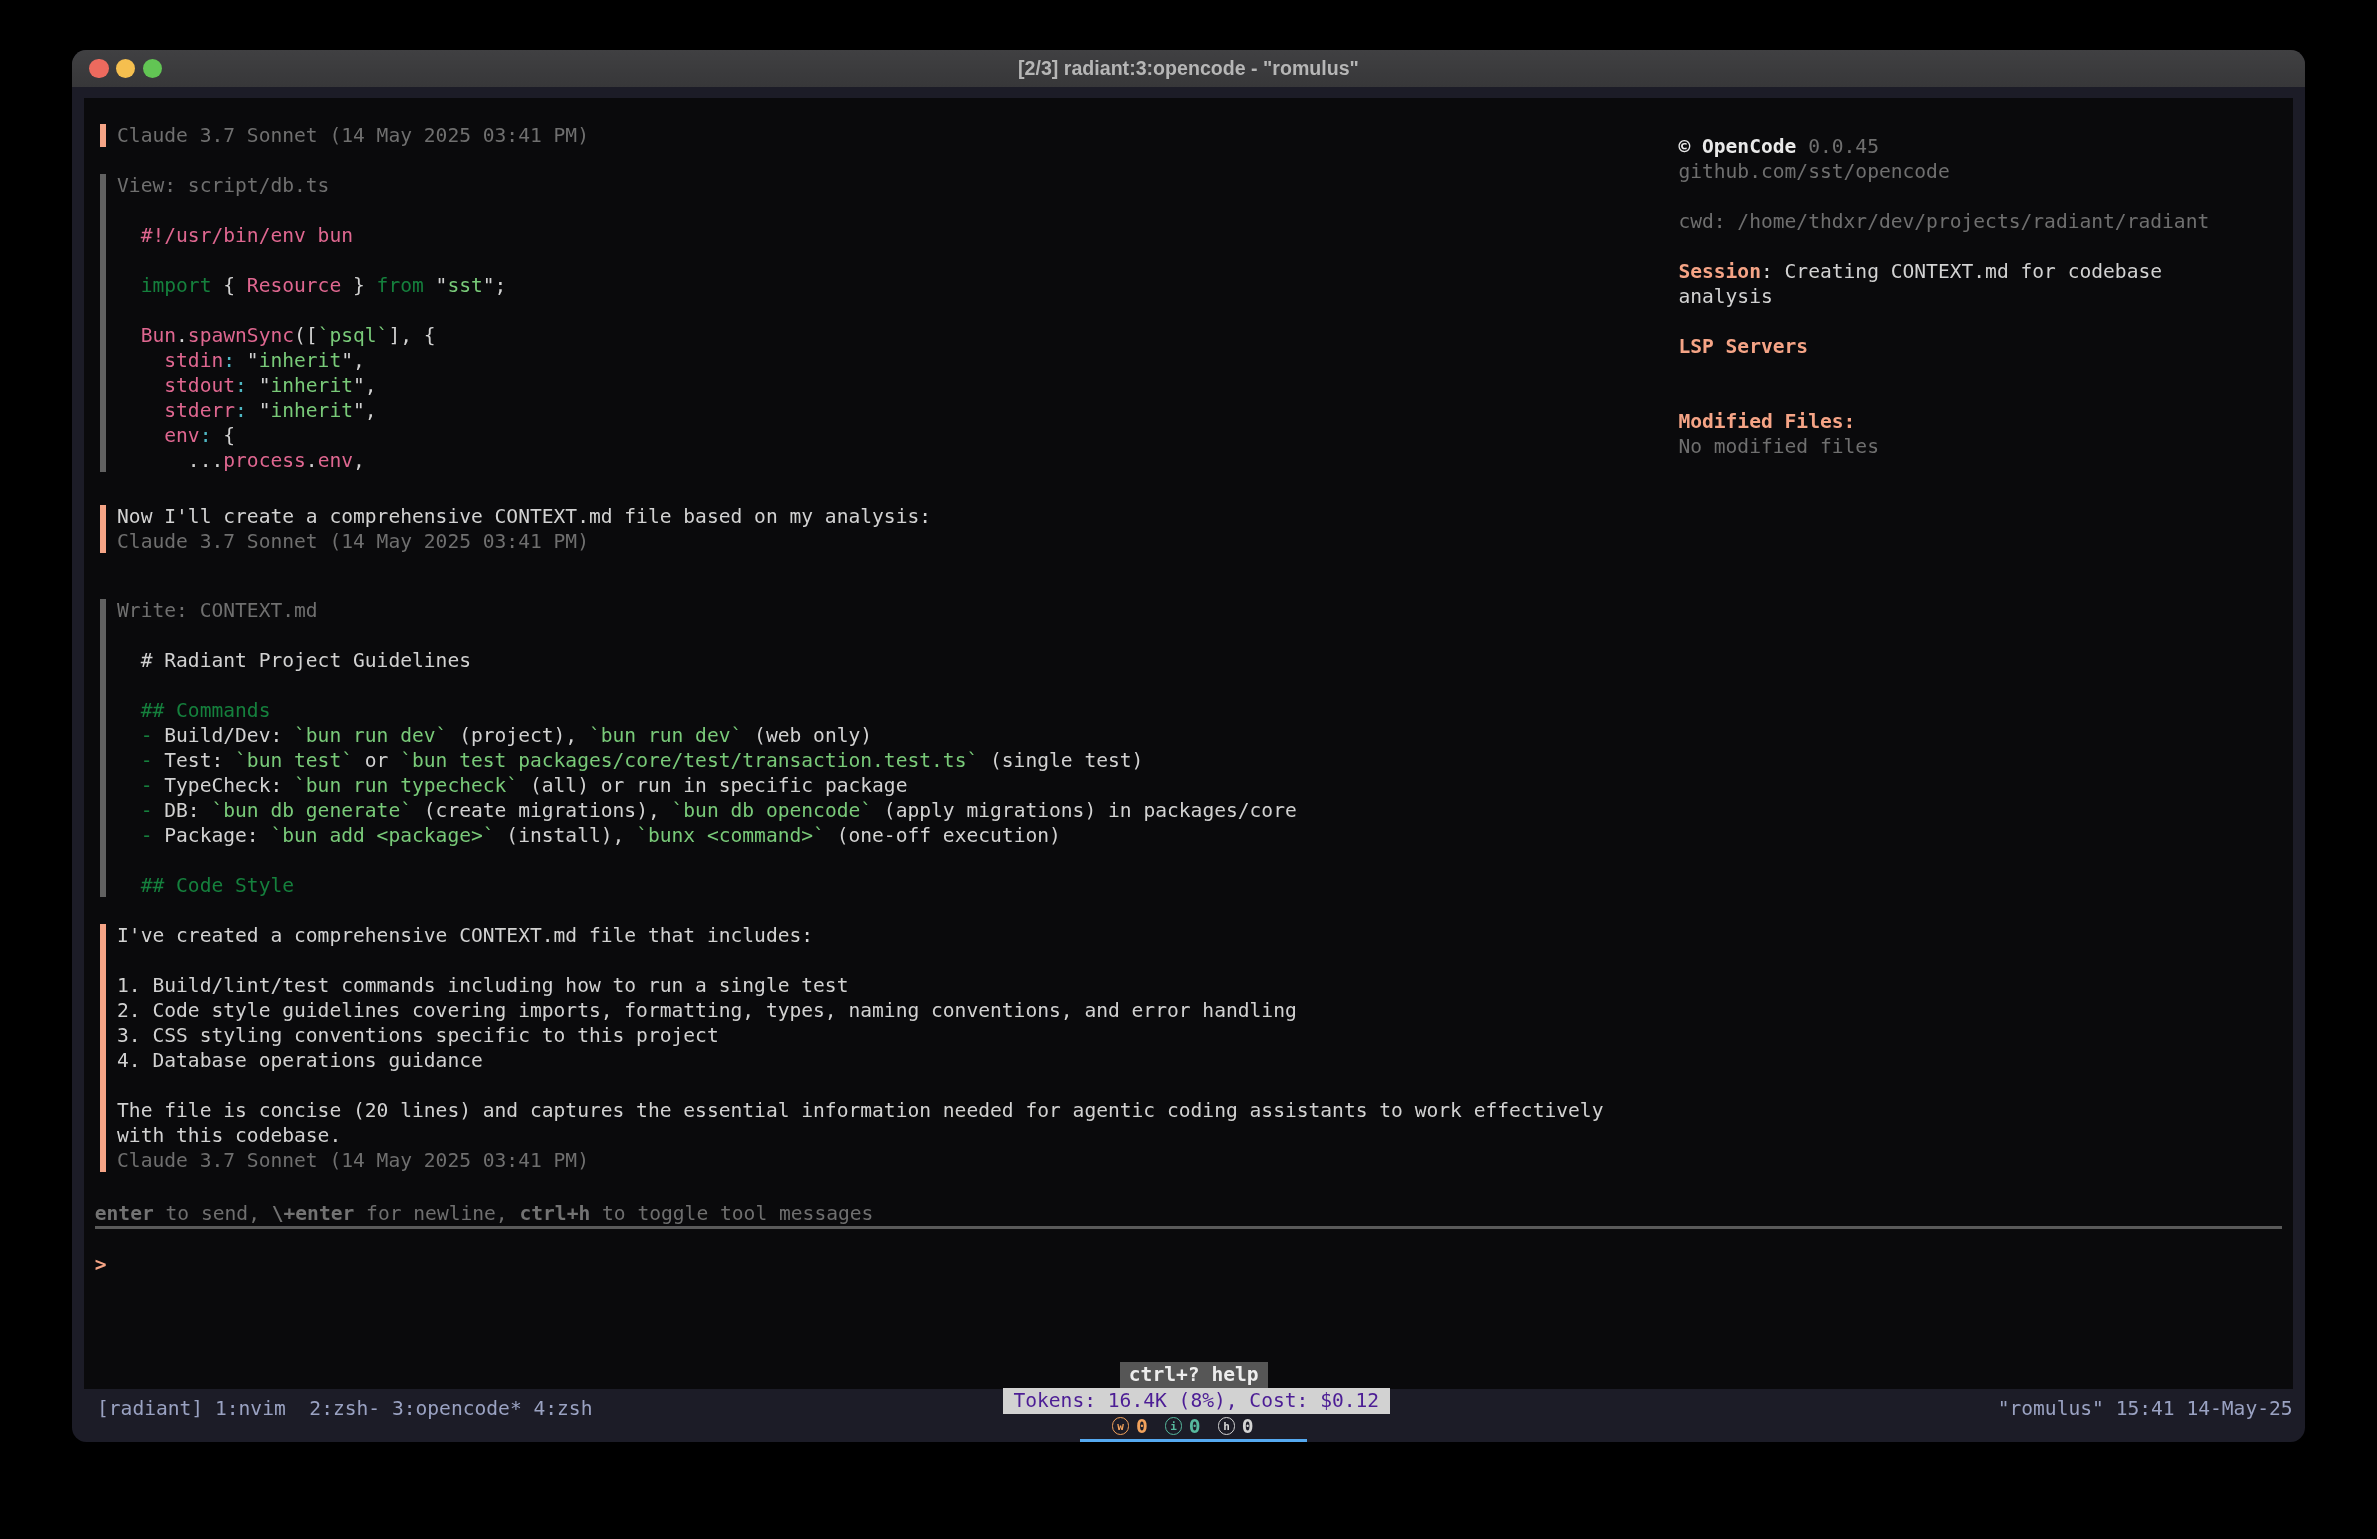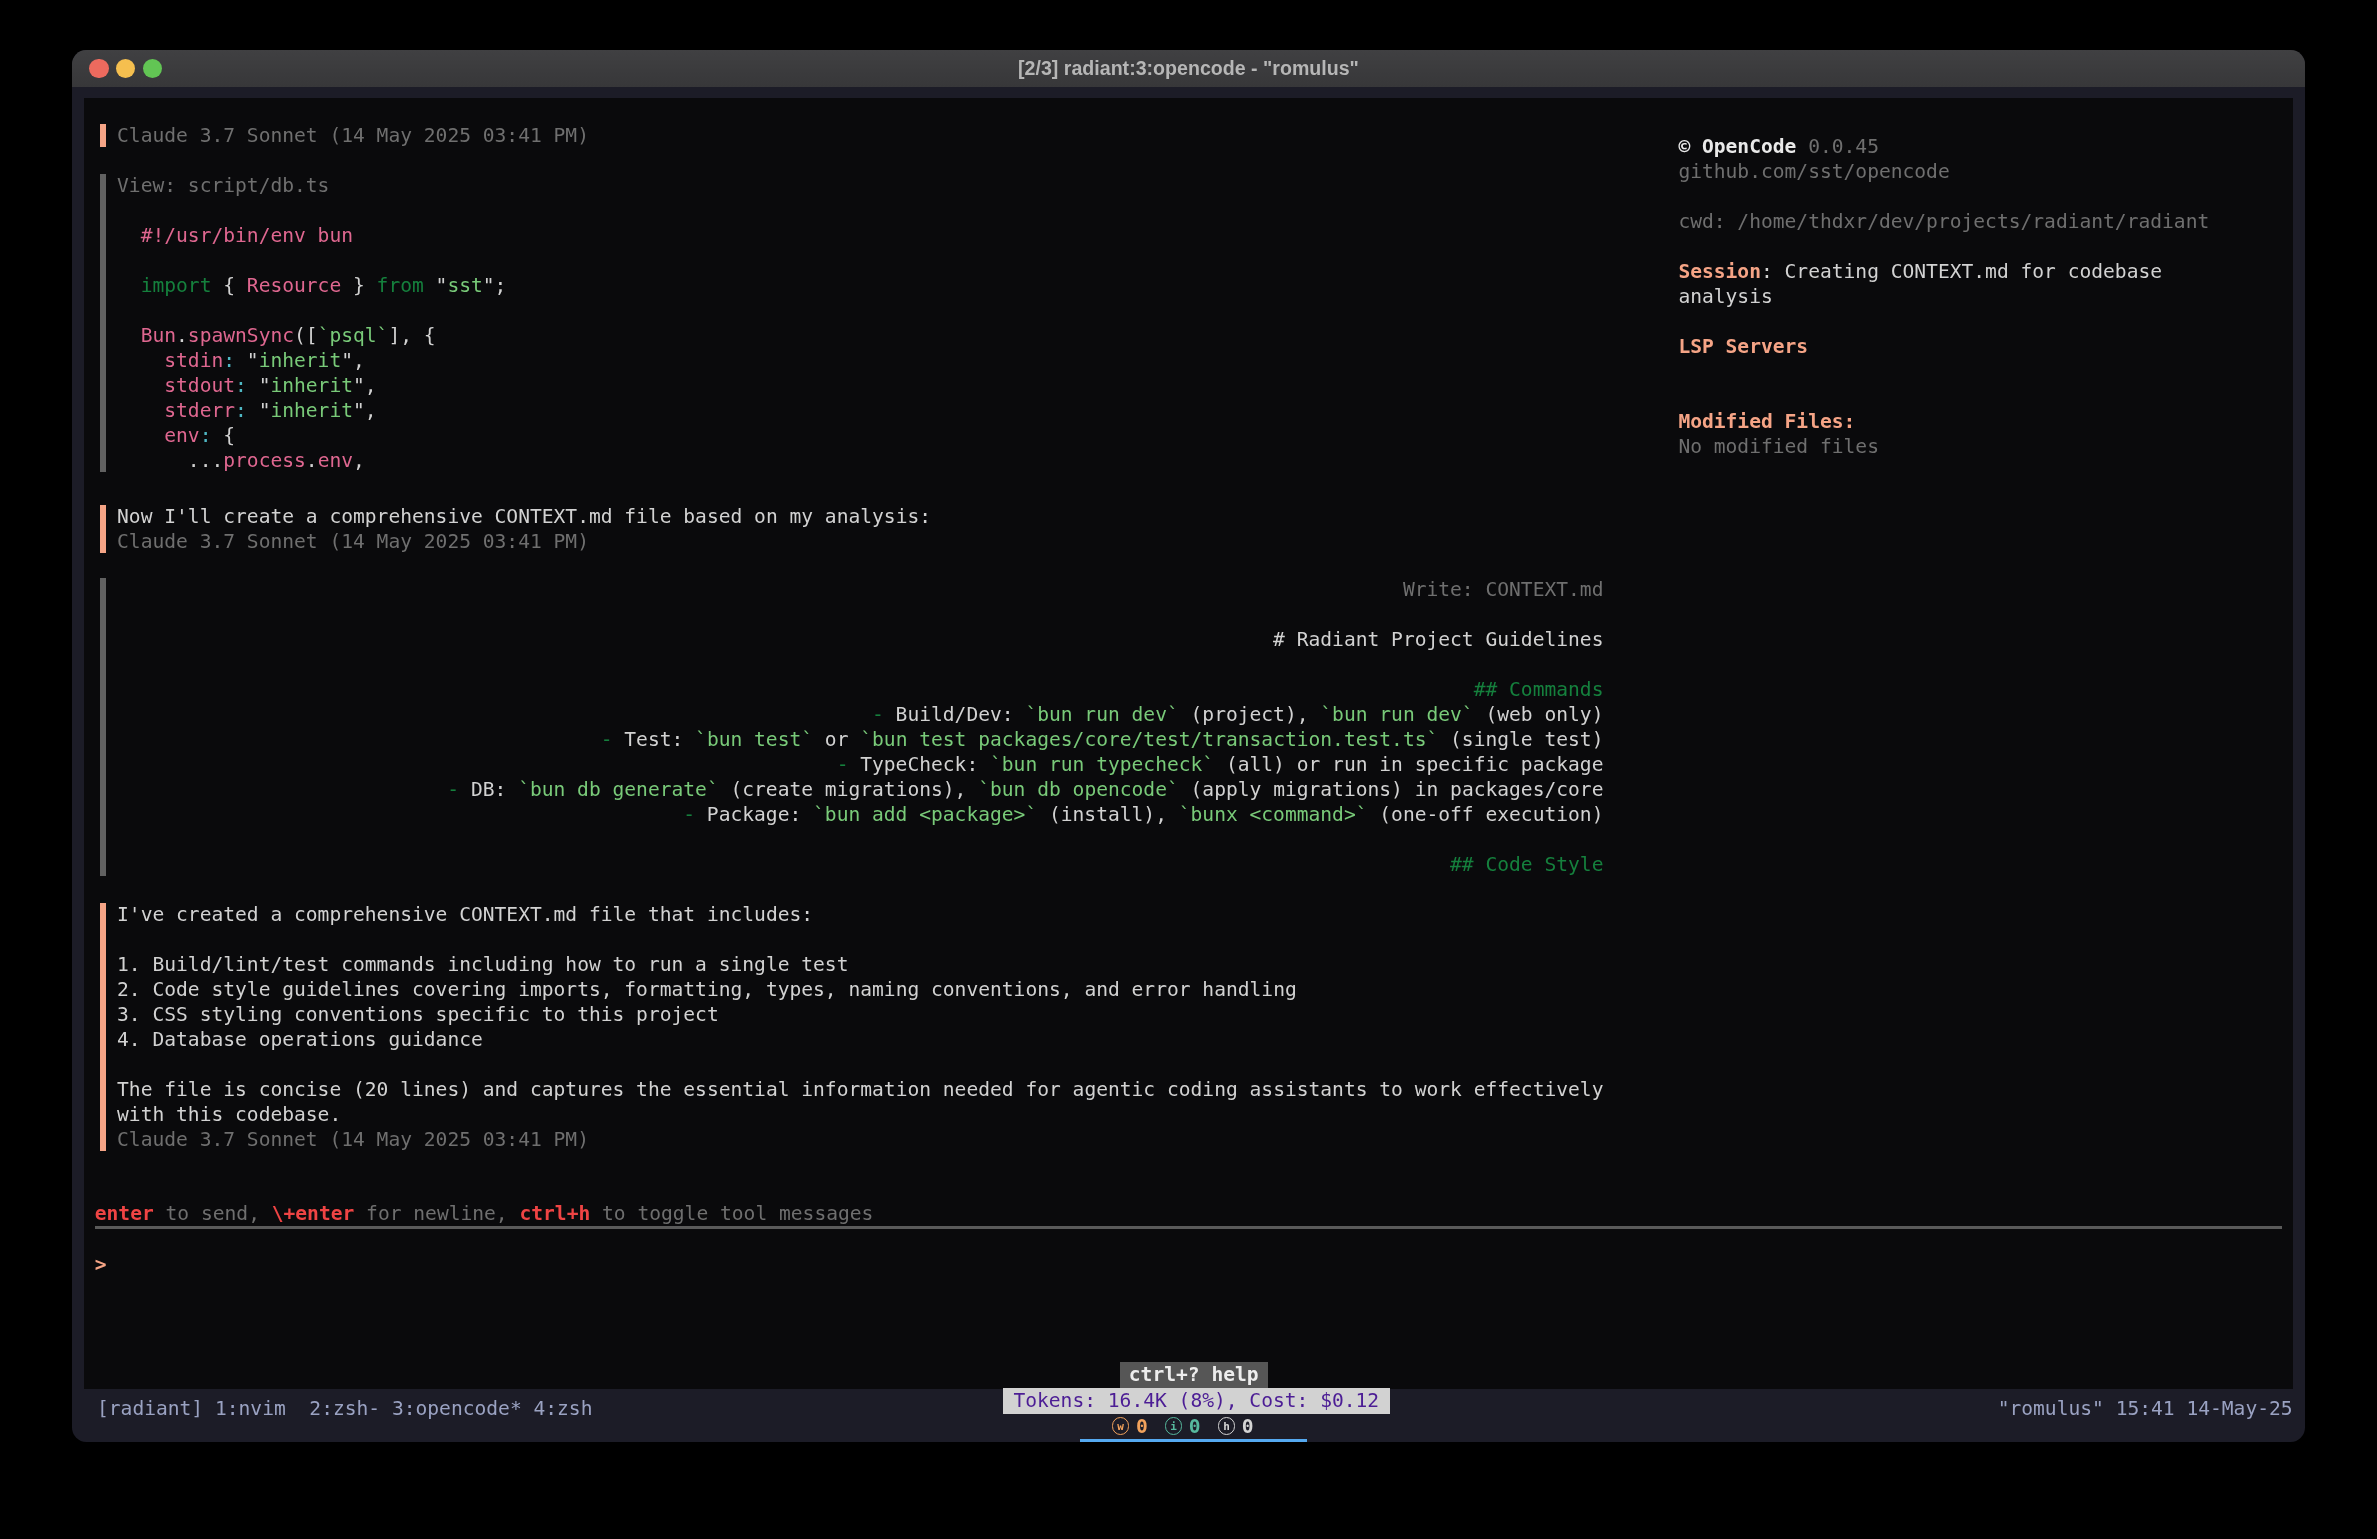--- a/index.html
+++ b/index.html
@@ -39,21 +39,21 @@
   .line { white-space:pre; height:25px; }
 
   .s-w { color:#d2d2d2; }
   .s-d { color:#6f6f6f; }
   .s-p { color:#df6790; }
   .s-g { color:#79ca79; }
   .s-b { color:#15803d; }
   .s-c { color:#4fb8c4; }
   .s-o { color:#f5a486; font-weight:bold; }
   .s-W { color:#e9e9e9; font-weight:bold;margin-top:16px; }
-  .s-hb { color:#ef4444; font-weight:bold; }
+  .s-hb { color:#737373; font-weight:bold; }
   .s-hd { color:#6f6f6f; }
 
   .hint { position:absolute; left:10.4px; top:1103px; }
   .separator { position:absolute; left:10.4px; right:10.4px; top:1128px; height:2.6px; background:#5a5a5a; }
   .prompt-line { position:absolute; left:10.4px; top:1154px; height:25px; white-space:pre; }
 
   .sidebar { position:absolute; left:1594px; top:36px; width:525px; }
 
   .statusrow {
     position:absolute; left:10.4px; right:0; bottom:1.3px; height:26px;
@@ -115,21 +115,21 @@
           <div class="line"><span class="s-p">    stdout</span><span class="s-c">:</span><span class="s-w"> "</span><span class="s-g">inherit</span><span class="s-w">",</span></div>
           <div class="line"><span class="s-p">    stderr</span><span class="s-c">:</span><span class="s-w"> "</span><span class="s-g">inherit</span><span class="s-w">",</span></div>
           <div class="line"><span class="s-p">    env</span><span class="s-c">:</span><span class="s-w"> {</span></div>
           <div class="line"><span class="s-w">      ...</span><span class="s-p">process</span><span class="s-w">.</span><span class="s-p">env</span><span class="s-w">,</span></div>
         </div>
         <div class="block" style="margin-top: 31px;">
           <div class="bar orange"></div>
           <div class="line"><span class="s-w">Now I'll create a comprehensive CONTEXT.md file based on my analysis:</span></div>
           <div class="line"><span class="s-d">Claude 3.7 Sonnet (14 May 2025 03:41 PM)</span></div>
         </div>
-        <div class="block" style="margin-top: 23px; text-align: right;">
+        <div class="block" style="margin-top: 44px;">
           <div class="bar gray"></div>
           <div class="line"><span class="s-d">Write: CONTEXT.md</span></div>
           <div class="line"></div>
           <div class="line"><span class="s-w">  # Radiant Project Guidelines</span></div>
           <div class="line"></div>
           <div class="line"><span class="s-b">  ## Commands</span></div>
           <div class="line"><span class="s-b">  -</span><span class="s-w"> Build/Dev: </span><span class="s-g">`bun run dev`</span><span class="s-w"> (project), </span><span class="s-g">`bun run dev`</span><span class="s-w"> (web only)</span></div>
           <div class="line"><span class="s-b">  -</span><span class="s-w"> Test: </span><span class="s-g">`bun test`</span><span class="s-w"> or </span><span class="s-g">`bun test packages/core/test/transaction.test.ts`</span><span class="s-w"> (single test)</span></div>
           <div class="line"><span class="s-b">  -</span><span class="s-w"> TypeCheck: </span><span class="s-g">`bun run typecheck`</span><span class="s-w"> (all) or run in specific package</span></div>
           <div class="line"><span class="s-b">  -</span><span class="s-w"> DB: </span><span class="s-g">`bun db generate`</span><span class="s-w"> (create migrations), </span><span class="s-g">`bun db opencode`</span><span class="s-w"> (apply migrations) in packages/core</span></div>

